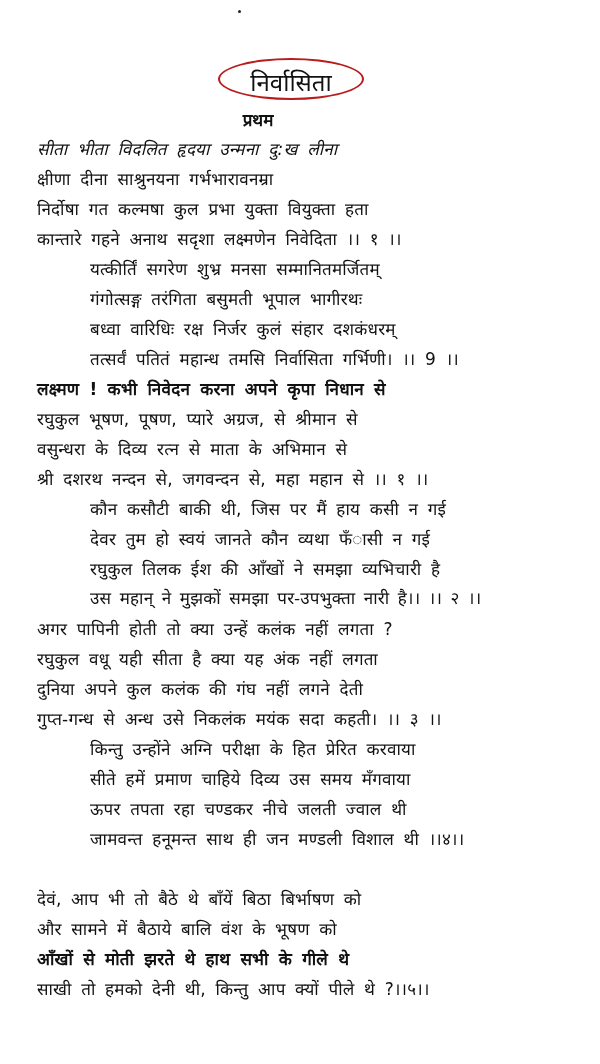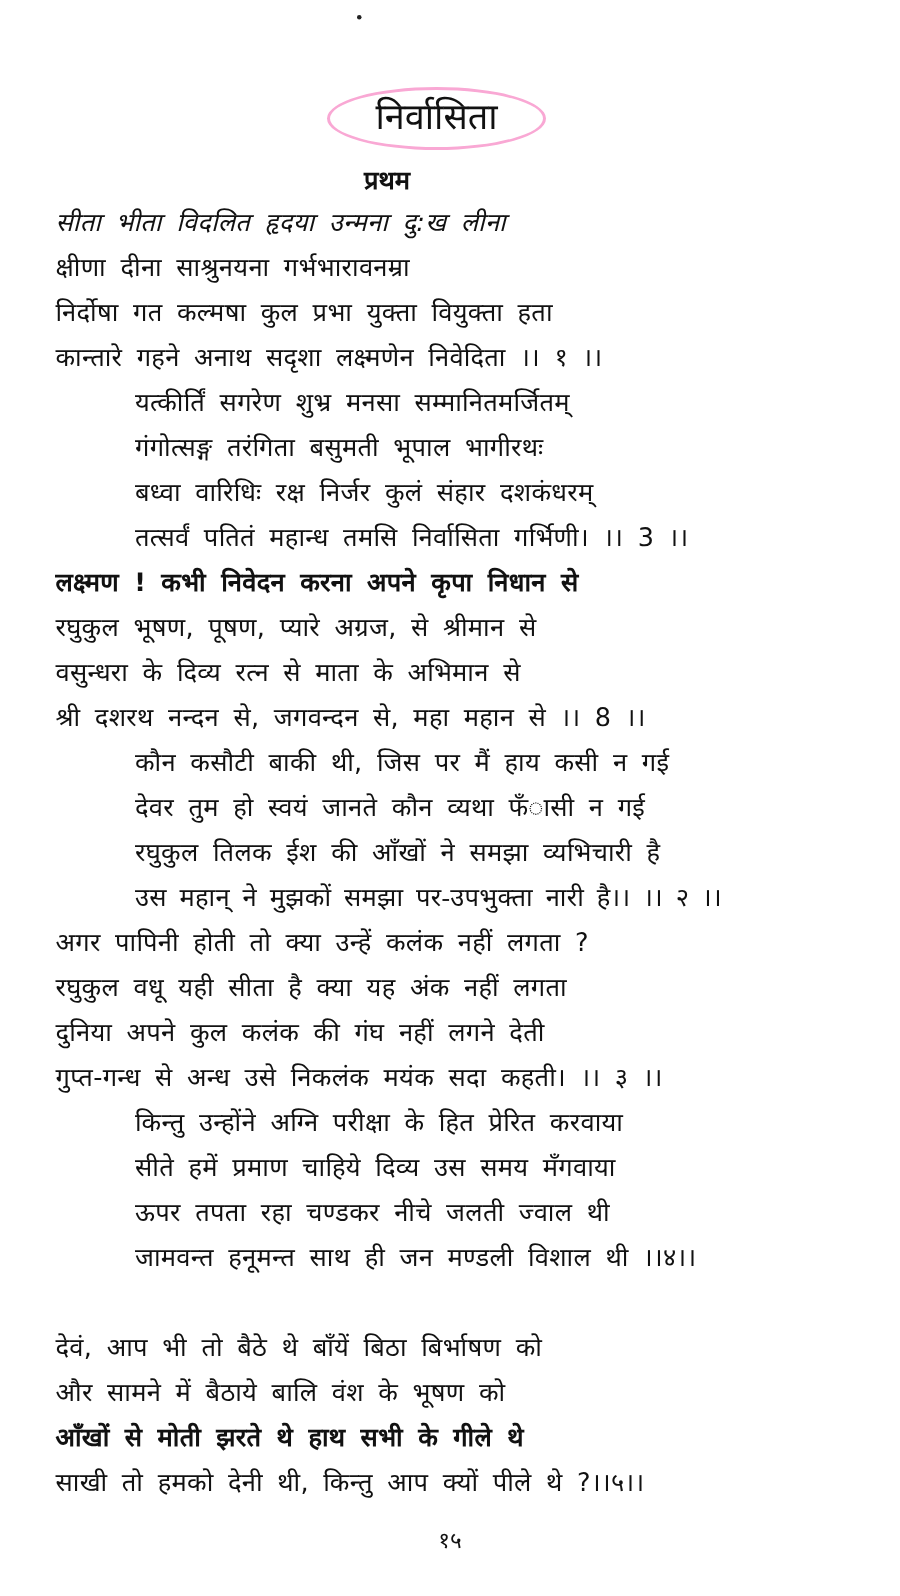--- a/index.html
+++ b/index.html
@@ -4,22 +4,22 @@
   <style>
     html, body { margin: 0; padding: 0; background: #ffffff; }
     body {
       width: 600px; height: 1064px; position: relative; overflow: hidden;
       font-family: "DejaVu Sans", sans-serif; color: #111111;
     }
     .page { position: absolute; left: 0; top: 0; width: 600px; height: 1064px; }
     .speck { position: absolute; width: 3px; height: 3px; background: #222; border-radius: 50%; }
     .title-oval {
       position: absolute; left: 218px; top: 58px; width: 146px; height: 42px;
-      border: 2px solid #f9a8d4; border-radius: 50%;
-      display: flex; align-items: flex-start; justify-content: center;
+      border: 2px solid #b91c1c; border-radius: 50%;
+      display: flex; align-items: flex-end; justify-content: center;
       font-size: 24px; box-sizing: border-box;
     }
     .subtitle {
       position: absolute; left: 0; width: 516px; top: 108px; text-align: center;
       font-size: 17px; font-weight: bold;
     }
     .verse-block { position: absolute; left: 0; width: 600px; }
     .line {
       position: absolute; white-space: nowrap; font-size: 17px; line-height: 24px;
       word-spacing: 4px; letter-spacing: 0.2px;
@@ -45,37 +45,36 @@
   <div class="subtitle">प्रथम</div>
 
   <div class="verse-block" id="verses">
       <div class="line flush" style="top: 137px; font-style: italic;">सीता भीता विदलित हृदया उन्मना दु:ख लीना</div>
       <div class="line flush" style="top: 167px;">क्षीणा दीना साश्रुनयना गर्भभारावनम्रा</div>
       <div class="line flush" style="top: 197px;">निर्दोषा गत कल्मषा कुल प्रभा युक्ता वियुक्ता हता</div>
       <div class="line flush" style="top: 227px;">कान्तारे गहने अनाथ सदृशा लक्ष्मणेन निवेदिता ।। १ ।।</div>
       <div class="line indent" style="top: 257px;">यत्कीर्तिं सगरेण शुभ्र मनसा सम्मानितमर्जितम्</div>
       <div class="line indent" style="top: 287px;">गंगोत्सङ्ग तरंगिता बसुमती भूपाल भागीरथः</div>
       <div class="line indent" style="top: 317px;">बध्वा वारिधिः रक्ष निर्जर कुलं संहार दशकंधरम्</div>
-      <div class="line indent" style="top: 347px;">तत्सर्वं पतितं महान्ध तमसि निर्वासिता गर्भिणी। ।। 3 ।।</div>
+      <div class="line indent" style="top: 347px;">तत्सर्वं पतितं महान्ध तमसि निर्वासिता गर्भिणी। ।। 9 ।।</div>
       <div class="line flush" style="top: 377px; font-weight: bold;">लक्ष्मण ! कभी निवेदन करना अपने कृपा निधान से</div>
       <div class="line flush" style="top: 407px;">रघुकुल भूषण, पूषण, प्यारे अग्रज, से श्रीमान से</div>
       <div class="line flush" style="top: 437px;">वसुन्धरा के दिव्य रत्न से माता के अभिमान से</div>
-      <div class="line flush" style="top: 467px;">श्री दशरथ नन्दन से, जगवन्दन से, महा महान से ।। 8 ।।</div>
+      <div class="line flush" style="top: 467px;">श्री दशरथ नन्दन से, जगवन्दन से, महा महान से ।। १ ।।</div>
       <div class="line indent" style="top: 497px;">कौन कसौटी बाकी थी, जिस पर मैं हाय कसी न गई</div>
       <div class="line indent" style="top: 527px;">देवर तुम हो स्वयं जानते कौन व्यथा फँासी न गई</div>
       <div class="line indent" style="top: 557px;">रघुकुल तिलक ईश की आँखों ने समझा व्यभिचारी है</div>
       <div class="line indent" style="top: 587px; font-family: Liberation Serif, serif;">उस महान् ने मुझकों समझा पर-उपभुक्ता नारी है।। ।। २ ।।</div>
       <div class="line flush" style="top: 617px;">अगर पापिनी होती तो क्या उन्हें कलंक नहीं लगता ?</div>
       <div class="line flush" style="top: 647px;">रघुकुल वधू यही सीता है क्या यह अंक नहीं लगता</div>
       <div class="line flush" style="top: 677px;">दुनिया अपने कुल कलंक की गंघ नहीं लगने देती</div>
       <div class="line flush" style="top: 707px; text-align: right;">गुप्त-गन्ध से अन्ध उसे निकलंक मयंक सदा कहती। ।। ३ ।।</div>
       <div class="line indent" style="top: 737px;">किन्तु उन्होंने अग्नि परीक्षा के हित प्रेरित करवाया</div>
       <div class="line indent" style="top: 767px;">सीते हमें प्रमाण चाहिये दिव्य उस समय मँगवाया</div>
       <div class="line indent" style="top: 797px;">ऊपर तपता रहा चण्डकर नीचे जलती ज्वाल थी</div>
       <div class="line indent" style="top: 827px;">जामवन्त हनूमन्त साथ ही जन मण्डली विशाल थी ।।४।।</div>
       <div class="line flush" style="top: 887px;">देवं, आप भी तो बैठे थे बाँयें बिठा बिर्भाषण को</div>
       <div class="line flush" style="top: 917px;">और सामने में बैठाये बालि वंश के भूषण को</div>
       <div class="line flush bold" style="top: 947px;">आँखों से मोती झरते थे हाथ सभी के गीले थे</div>
       <div class="line flush" style="top: 977px;">साखी तो हमको देनी थी, किन्तु आप क्यों पीले थे ?।।५।।</div>
     </div>
 
-  <div class="page-number">१५</div>
 </div>
 
 </body></html>

